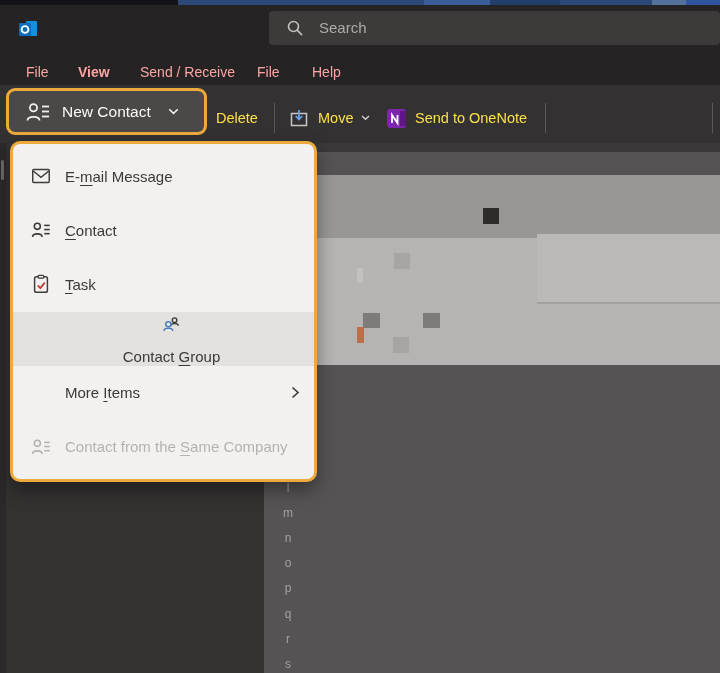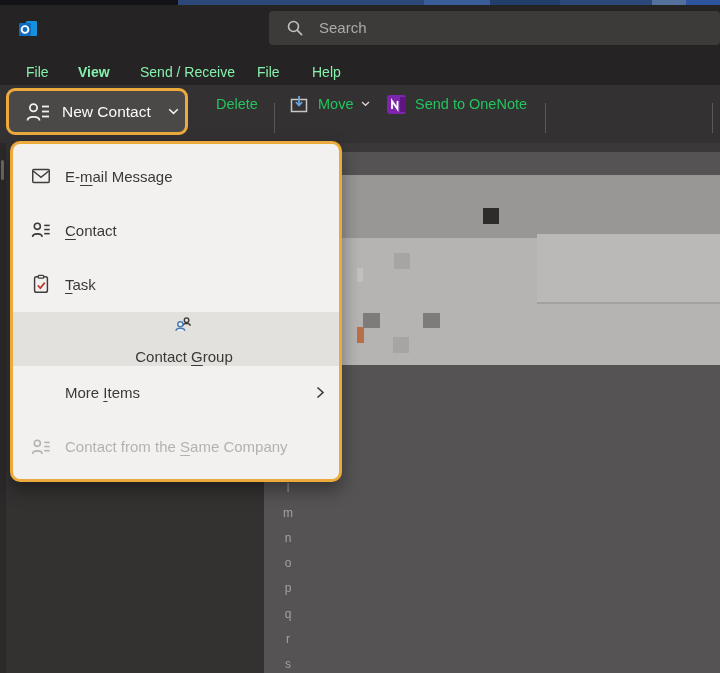--- a/index.html
+++ b/index.html
@@ -16,48 +16,48 @@
   .ts6{left:686px;width:34px;background:#2e54a0;}
   
   .titlebar{position:absolute;left:0;top:5px;width:720px;height:51px;background:#252323;}
   .outlook-logo{position:absolute;left:17px;top:14px;width:22px;height:20px;display:block;}
   .searchbox{position:absolute;left:269px;top:6px;width:451px;height:34px;background:#3c3b3a;
              border-radius:4px;}
   .search-ic{position:absolute;left:17px;top:8px;width:18px;height:18px;display:block;}
   .search-text{position:absolute;left:50px;top:0;line-height:34px;font-size:15px;color:#aeacaa;}
   
   .menubar{position:absolute;left:0;top:56px;width:720px;height:29px;background:#252323;}
-  .mtab{position:absolute;top:6px;height:20px;line-height:20px;font-size:14px;color:#86efac;cursor:default;}
+  .mtab{position:absolute;top:6px;height:20px;line-height:20px;font-size:14px;color:#fca5a5;cursor:default;}
   .mtab.active{font-weight:bold;}
   
   .ribbon{position:absolute;left:0;top:85px;width:720px;height:58px;background:#333131;}
-  .new-contact-btn{position:absolute;left:6px;top:3px;width:182px;height:47px;box-sizing:border-box;
+  .new-contact-btn{position:absolute;left:6px;top:3px;width:201px;height:47px;box-sizing:border-box;
       background:#4b4948;border:3px solid var(--accent);border-radius:9px;
       display:flex;align-items:center;padding:0 10px 0 16px;gap:11px;}
   .nc-label{font-size:15.5px;color:#fafafa;white-space:nowrap;}
   .nc-chev{margin-left:6px;display:flex;}
-  .rb-btn{position:absolute;top:4px;height:30px;display:flex;align-items:center;gap:8px;
-      color:#22c55e;font-size:14.5px;white-space:nowrap;}
+  .rb-btn{position:absolute;top:18px;height:30px;display:flex;align-items:center;gap:8px;
+      color:#fde047;font-size:14.5px;white-space:nowrap;}
   .rb-sep{position:absolute;top:18px;width:1px;height:30px;background:#5b5958;}
   .icon-box{display:flex;align-items:center;justify-content:center;}
   
   .folder-pane{position:absolute;left:0;top:143px;width:264px;height:530px;background:#343131;}
   .fp-edge{position:absolute;left:0;top:0;width:6px;height:530px;background:#2b2929;}
   .fp-thumb{position:absolute;left:1px;top:17px;width:3px;height:20px;background:#6c6a69;border-radius:2px;}
   .list-area{position:absolute;left:264px;top:143px;width:456px;height:530px;background:#555353;}
   .band-sliver{position:absolute;left:0;top:0;width:456px;height:9px;background:#3a3838;}
   .band-medium{position:absolute;left:0;top:32px;width:456px;height:63px;background:#989796;}
   .band-light{position:absolute;left:0;top:95px;width:456px;height:127px;background:#b5b4b3;}
   .band-right{position:absolute;left:273px;top:91px;width:183px;height:68px;background:#bab9b8;
               border-bottom:2px solid #a2a1a0;}
   .pv-block{position:absolute;}
   .alpha{position:absolute;left:17px;width:14px;height:20px;text-align:center;font-size:12px;
          color:#a3a2a1;line-height:20px;}
   
-  .dropdown{position:absolute;left:10px;top:141px;width:332px;height:341px;box-sizing:border-box;
+  .dropdown{position:absolute;left:10px;top:141px;width:307px;height:341px;box-sizing:border-box;
       background:#f3f1ef;border:3px solid var(--accent);border-radius:10px;z-index:40;
       box-shadow:0 8px 18px rgba(0,0,0,0.38);padding:5px 0;display:flex;flex-direction:column;}
   .menu-row{flex:1;display:flex;align-items:center;padding:0 0 0 16px;gap:12px;color:#3b3937;
       font-size:15px;cursor:default;}
   .menu-row.hover{background:#e3e1de;flex-direction:column;}
   .menu-row.disabled{color:#b4b2b0;}
   .menu-icon{width:24px;height:24px;display:flex;align-items:center;justify-content:center;flex:none;}
   .menu-label{white-space:nowrap;}
   .menu-label u{text-decoration:underline;text-underline-offset:3px;}
   .submenu-arrow{margin-left:auto;margin-right:14px;display:flex;}

